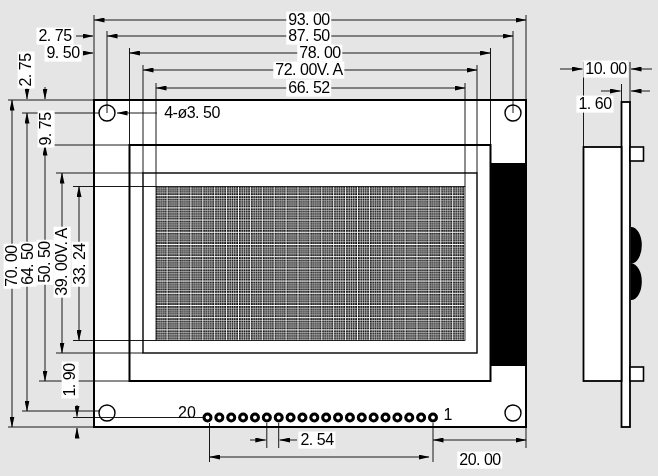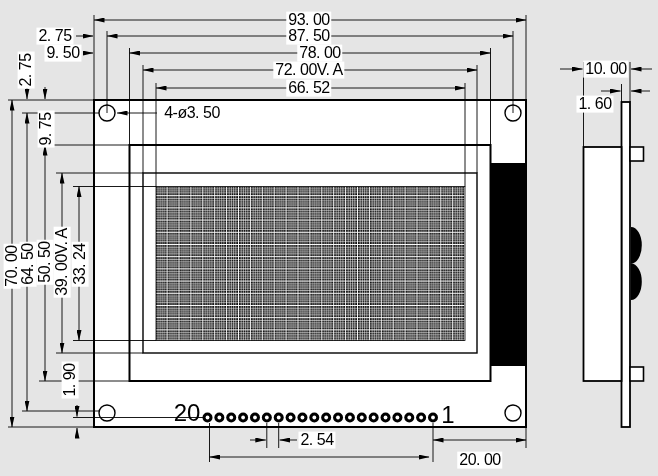--- a/index.html
+++ b/index.html
@@ -8,21 +8,21 @@
     font-family:"Liberation Sans","DejaVu Sans",sans-serif;color:#000;
   }
   svg{position:absolute;left:0;top:0;}
   .dim-label{
     position:absolute;font-size:16px;line-height:1.05;letter-spacing:-0.5px;
     white-space:nowrap;background:#fff;padding:0 2px;
     transform:translate(-50%,-50%);color:#000;
   }
   .dim-label.rot{transform:translate(-50%,-50%) rotate(-90deg);}
   .dim-label.nobg{background:transparent;}
-  .pin-num{font-size:24px;letter-spacing:0;background:transparent;padding:0 1px;}
+  .pin-num{font-size:16px;letter-spacing:0;background:transparent;padding:0 1px;}
 </style>
 </head>
 <body>
 
 <div id="canvas">
 
 <svg width="658" height="476" viewBox="0 0 658 476">
   <defs>
     <marker id="arw" viewBox="0 0 11 5" refX="10.5" refY="2.5" markerWidth="11" markerHeight="5" markerUnits="userSpaceOnUse" orient="auto-start-reverse">
       <path d="M0,0 L11,2.5 L0,5 Z" fill="#000"></path>

